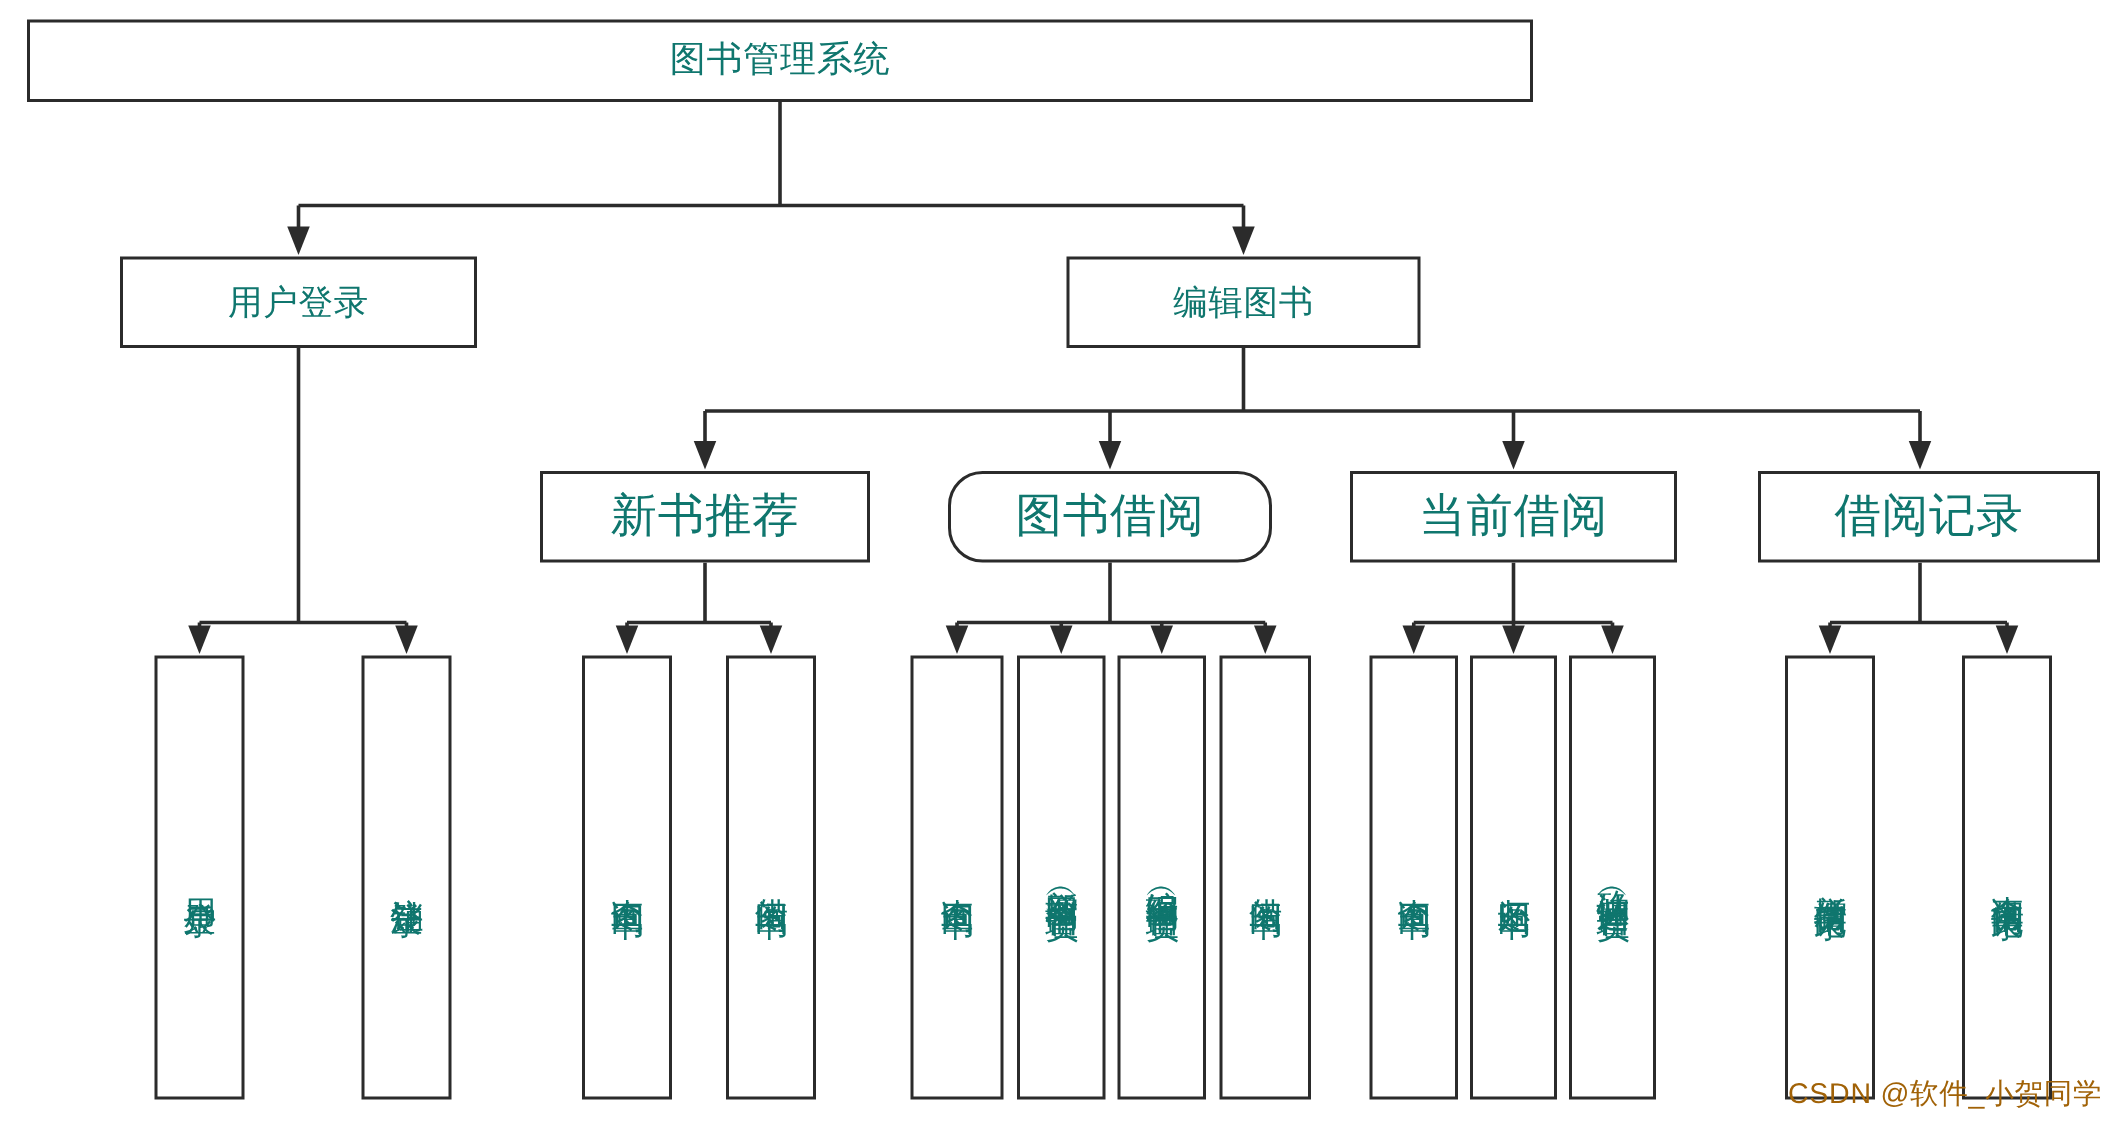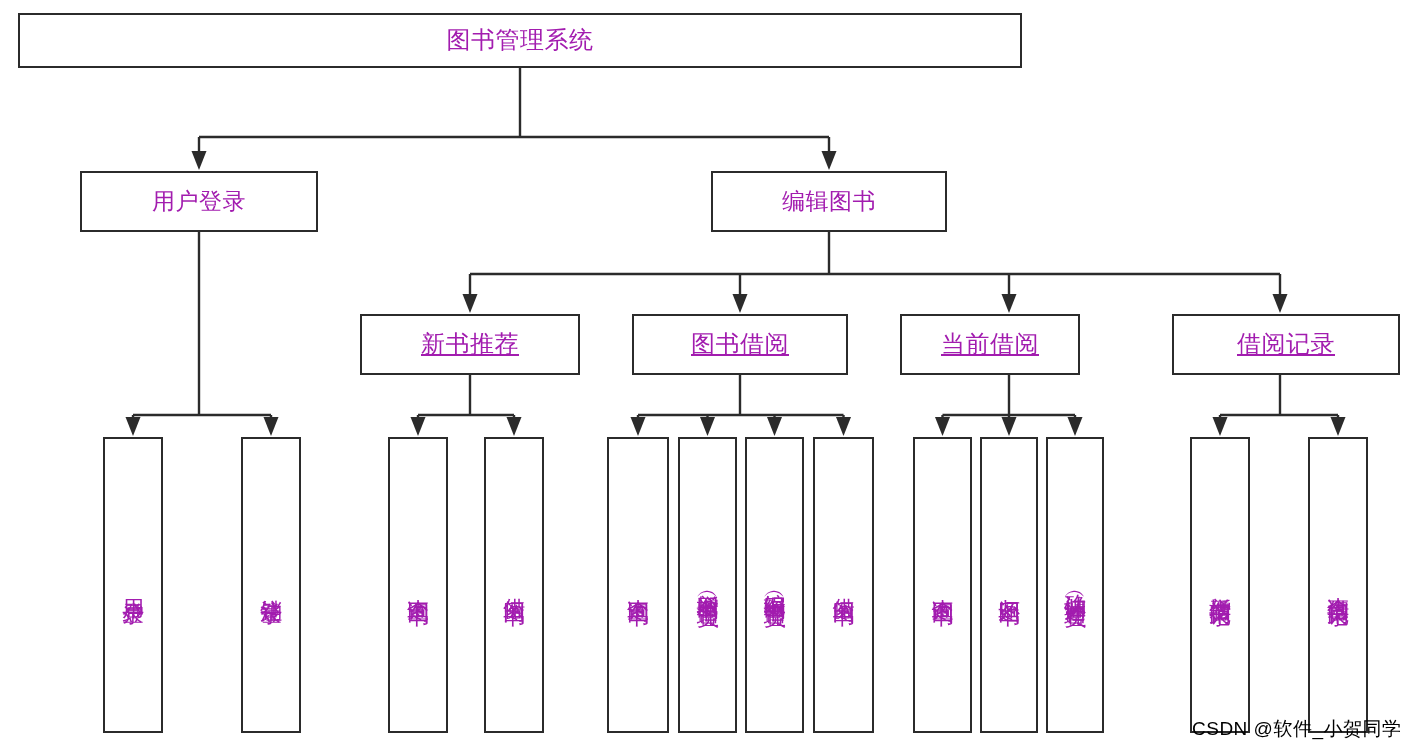--- a/index.html
+++ b/index.html
@@ -22,57 +22,57 @@
     position: absolute;
     box-sizing: border-box;
     background: #ffffff;
     border: 2.5px solid #2b2b2b;
     display: flex;
     align-items: center;
     justify-content: center;
     overflow: hidden;
   }
   .node-label {
-    color: #a21caf;
+    color: #0f766e;
     font-size: 23px;
     line-height: 1.12;
     letter-spacing: 0.5px;
     white-space: nowrap;
     text-align: center;
   }
   .node-box.vertical .node-label {
     writing-mode: vertical-rl;
     text-orientation: upright;
     white-space: nowrap;
     letter-spacing: 2px;
     font-size: 22px;
   }
   .node-box.level-0 .node-label { font-size: 24px; }
   .node-box.level-1 .node-label { font-size: 23px; }
-  .node-box.level-2 .node-label { font-size: 24px; text-decoration: underline; }
+  .node-box.level-2 .node-label { font-size: 31px; }
   svg#connectors {
     position: absolute;
     left: 0;
     top: 0;
     width: 1405px;
     height: 747px;
     pointer-events: none;
   }
   .conn-line {
     stroke: #2b2b2b;
     stroke-width: 2.4;
     fill: none;
   }
   .conn-arrow {
     fill: #2b2b2b;
     stroke: none;
   }
   .watermark {
     position: absolute;
-    color: #000000;
+    color: #a16207;
     font-size: 19px;
     letter-spacing: 0.5px;
     white-space: nowrap;
     user-select: none;
   }
 </style>
 </head>
 <body>
 
 <div id="diagram-root">
@@ -138,24 +138,24 @@
       </div>
       <div class="node-box level-1" style="left: 80px; top: 171px; width: 238px; height: 61px;">
         <span class="node-label">用户登录</span>
       </div>
       <div class="node-box level-1" style="left: 711px; top: 171px; width: 236px; height: 61px;">
         <span class="node-label">编辑图书</span>
       </div>
       <div class="node-box level-2" style="left: 360px; top: 314px; width: 220px; height: 61px;">
         <span class="node-label">新书推荐</span>
       </div>
-      <div class="node-box level-2" style="left: 632px; top: 314px; width: 216px; height: 61px;">
+      <div class="node-box level-2" style="left: 632px; top: 314px; width: 216px; height: 61px; border-radius: 23px;">
         <span class="node-label">图书借阅</span>
       </div>
-      <div class="node-box level-2" style="left: 900px; top: 314px; width: 180px; height: 61px;">
+      <div class="node-box level-2" style="left: 900px; top: 314px; width: 218px; height: 61px;">
         <span class="node-label">当前借阅</span>
       </div>
       <div class="node-box level-2" style="left: 1172px; top: 314px; width: 228px; height: 61px;">
         <span class="node-label">借阅记录</span>
       </div>
       <div class="node-box level-3 vertical" style="left: 103px; top: 437px; width: 60px; height: 296px;">
         <span class="node-label">用户登录</span>
       </div>
       <div class="node-box level-3 vertical" style="left: 241px; top: 437px; width: 60px; height: 296px;">
         <span class="node-label">注销登录</span>

